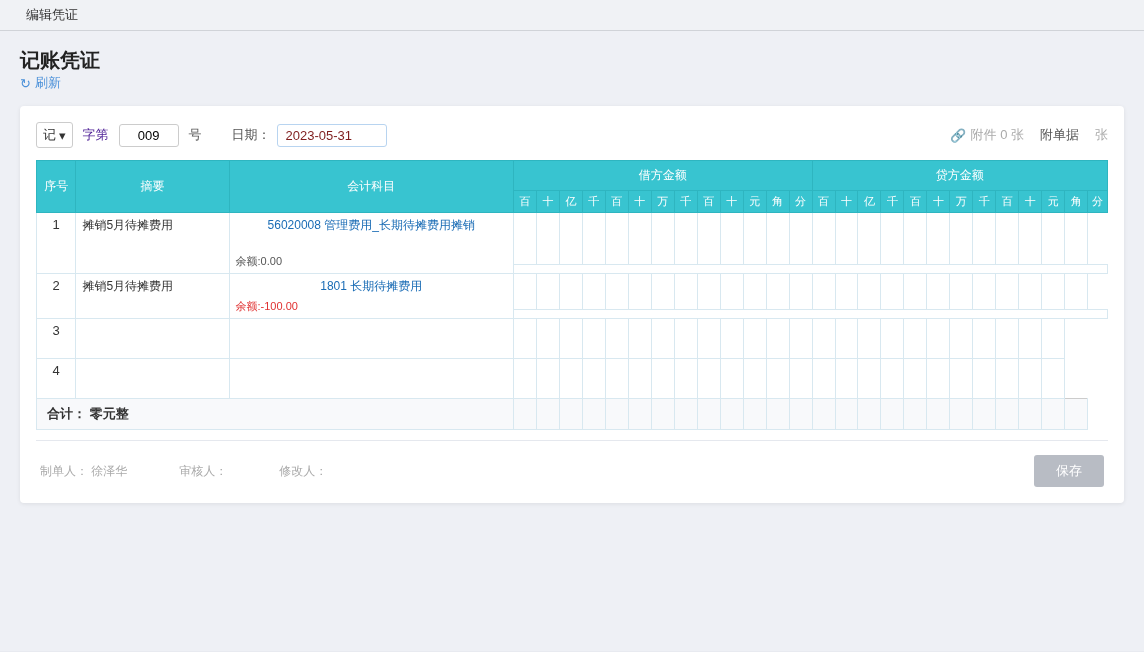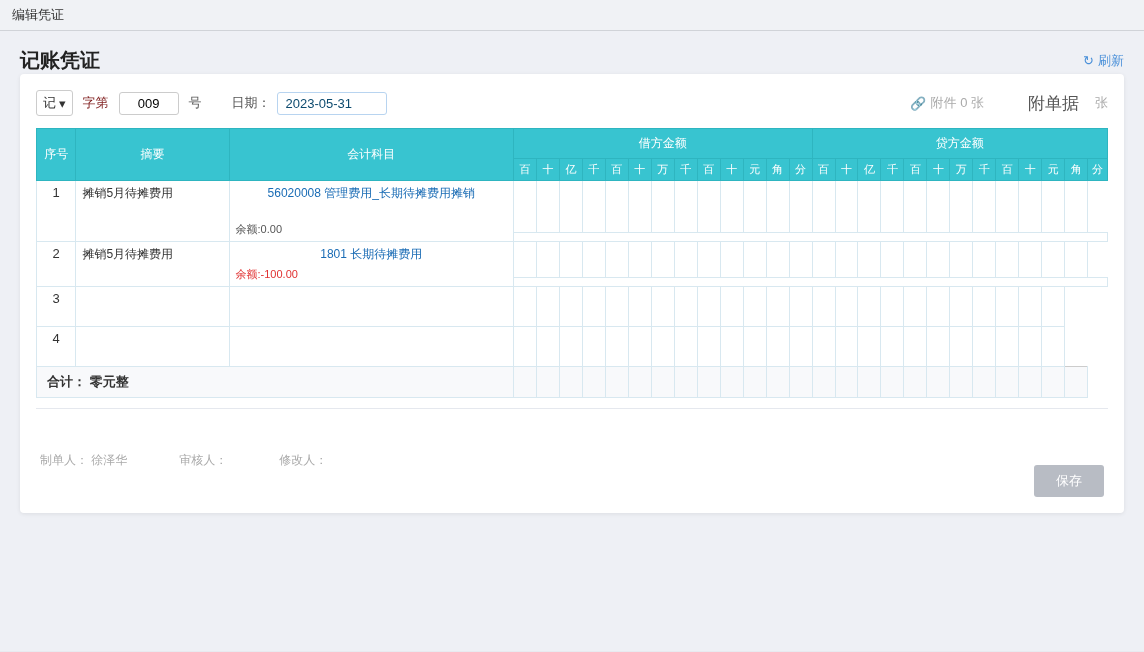--- a/index.html
+++ b/index.html
@@ -7,34 +7,36 @@
       font-family: 'Microsoft YaHei', SimSun, Arial, sans-serif;
       font-size: 13px;
       background: #e8eaf0;
       width: 1144px;
       height: 652px;
       overflow: hidden;
     }
     .title-bar {
       background: #f0f2f5;
       border-bottom: 1px solid #d0d3d8;
-      padding: 6px 12px;
+      padding: 6px 26px;
       font-size: 13px;
       color: #333;
     }
     .main-area {
       background: #eef0f5;
       padding: 16px 20px;
       height: calc(652px - 32px);
       overflow: hidden;
     }
     .page-header {
       display: flex;
       justify-content: space-between;
-      align-items: center;
+      align-items: flex-start;
+      margin-bottom: 14px;
+      flex-direction: column;
     }
     .page-title {
       font-size: 20px;
       font-weight: bold;
       color: #222;
     }
     .refresh-btn {
       color: #4a90d9;
       cursor: pointer;
       font-size: 13px;
@@ -71,39 +73,39 @@
       padding: 3px 6px;
       font-size: 13px;
       color: #333;
       cursor: pointer;
       background: #fff;
       display: flex;
       align-items: center;
       gap: 3px;
     }
     .zi-label {
-      color: #7f1d1d;
+      color: #4c1d95;
     }
     .number-input {
       border: 1px solid #ccc;
       border-radius: 3px;
       padding: 3px 6px;
       font-size: 13px;
       width: 60px;
       text-align: center;
     }
     .hao-label {
       color: #555;
     }
     .date-input {
       border: 1px solid #b8d4f0;
       border-radius: 3px;
       padding: 3px 8px;
       font-size: 13px;
-      color: #0c4a6e;
+      color: #7f1d1d;
       background: #fff;
       width: 110px;
     }
     .right-controls {
       margin-left: auto;
       display: flex;
       align-items: center;
       gap: 16px;
       color: #aaa;
       font-size: 13px;
@@ -112,22 +114,21 @@
       color: #aaa;
       display: flex;
       align-items: center;
       gap: 4px;
     }
     .fj-btn {
       color: #555;
       cursor: pointer;
       border: none;
       background: none;
-      font-size: 17px;
-      margin-left: 28px;
+      font-size: 13px;
     }
     
     .voucher-table {
       width: 100%;
       border-collapse: collapse;
       font-size: 12px;
     }
     .voucher-table th {
       background: #38c4d0;
       color: #fff;
@@ -198,21 +199,20 @@
     }
     .save-btn {
       margin-left: auto;
       background: #b8bcc4;
       color: #fff;
       border: none;
       border-radius: 3px;
       padding: 7px 22px;
       font-size: 13px;
       cursor: not-allowed;
-      margin-top: 42px;
     }
     .scrollbar-area {
       position: relative;
     }
     .divider {
       border: none;
       border-top: 1px solid #e5e8ee;
       margin: 10px 0;
     }
   </style>

